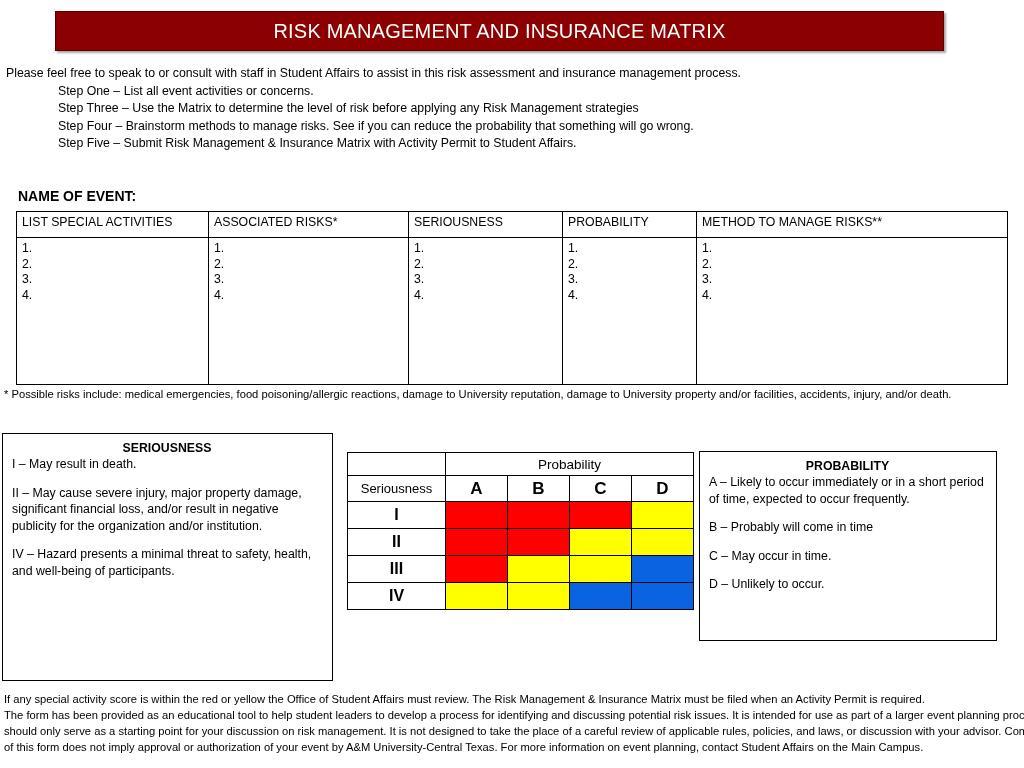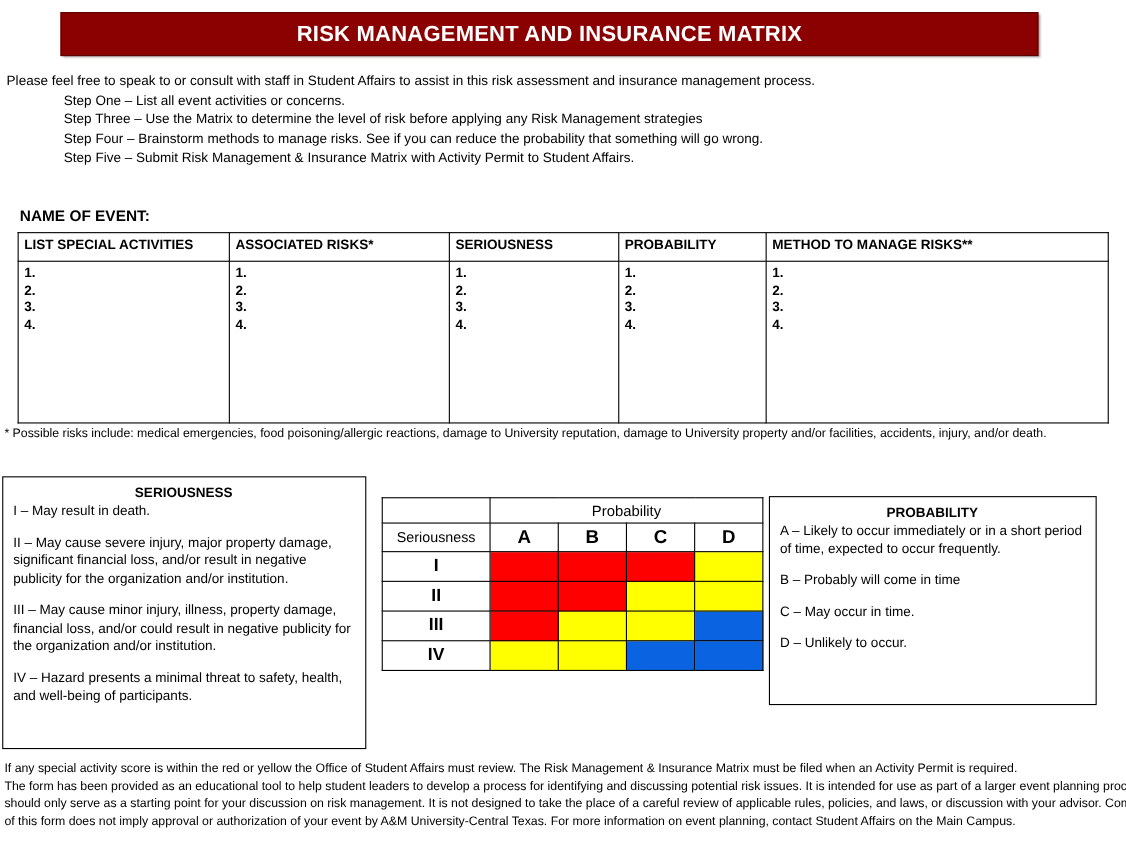--- a/index.html
+++ b/index.html
@@ -26,21 +26,21 @@
     background: #8B0000;
     border: 1px solid #5a0000;
     box-shadow: 2px 2px 2px rgba(0,0,0,0.35);
     display: flex;
     align-items: center;
     justify-content: center;
   }
   .banner-title {
     color: #ffffff;
     font-size: 20px;
-    font-weight: bold;
+    font-weight: normal;
     letter-spacing: 0.2px;
     white-space: nowrap;
   }
 
   
   .intro {
     position: absolute;
     left: 6px;
     top: 65px;
     width: 1000px;
@@ -66,21 +66,21 @@
     left: 16px;
     top: 211px;
     width: 991px;
     border-collapse: collapse;
     table-layout: fixed;
   }
   .main-table th, .main-table td {
     border: 1px solid #000000;
     vertical-align: top;
     font-size: 12.3px;
-    font-weight: bold;
+    font-weight: normal;
     text-align: left;
     padding: 3px 0 3px 5px;
   }
   .main-table thead th { height: 19px; }
   .main-table tbody td { height: 140px; }
   .cell-list { line-height: 15.5px; }
   .cell-list div { white-space: nowrap; }
 
   
   .footnotes {
@@ -257,21 +257,20 @@
 </table>
 
 <div class="footnotes">
   <p>* Possible risks include:  medical emergencies, food poisoning/allergic reactions, damage to University reputation, damage to University property and/or facilities, accidents, injury, and/or death.</p>
 </div>
 
 <div class="panel seriousness-panel">
   <p class="panel-heading">SERIOUSNESS</p>
   <p class="item">I – May result in death.</p>
   <p class="item">II – May cause severe injury, major property damage, significant financial loss, and/or result in negative publicity for the organization and/or institution.</p>
-  <p class="item">III – May cause minor injury, illness, property damage, financial loss, and/or could result in negative publicity for the organization and/or institution.</p>
   <p class="item">IV – Hazard presents a minimal threat to safety, health, and well-being of participants.</p>
 </div>
 
 <table class="matrix">
   <tbody>
     <tr>
       <td class="corner-cell"></td>
       <td class="prob-header" colspan="4">Probability</td>
     </tr>
     <tr>

